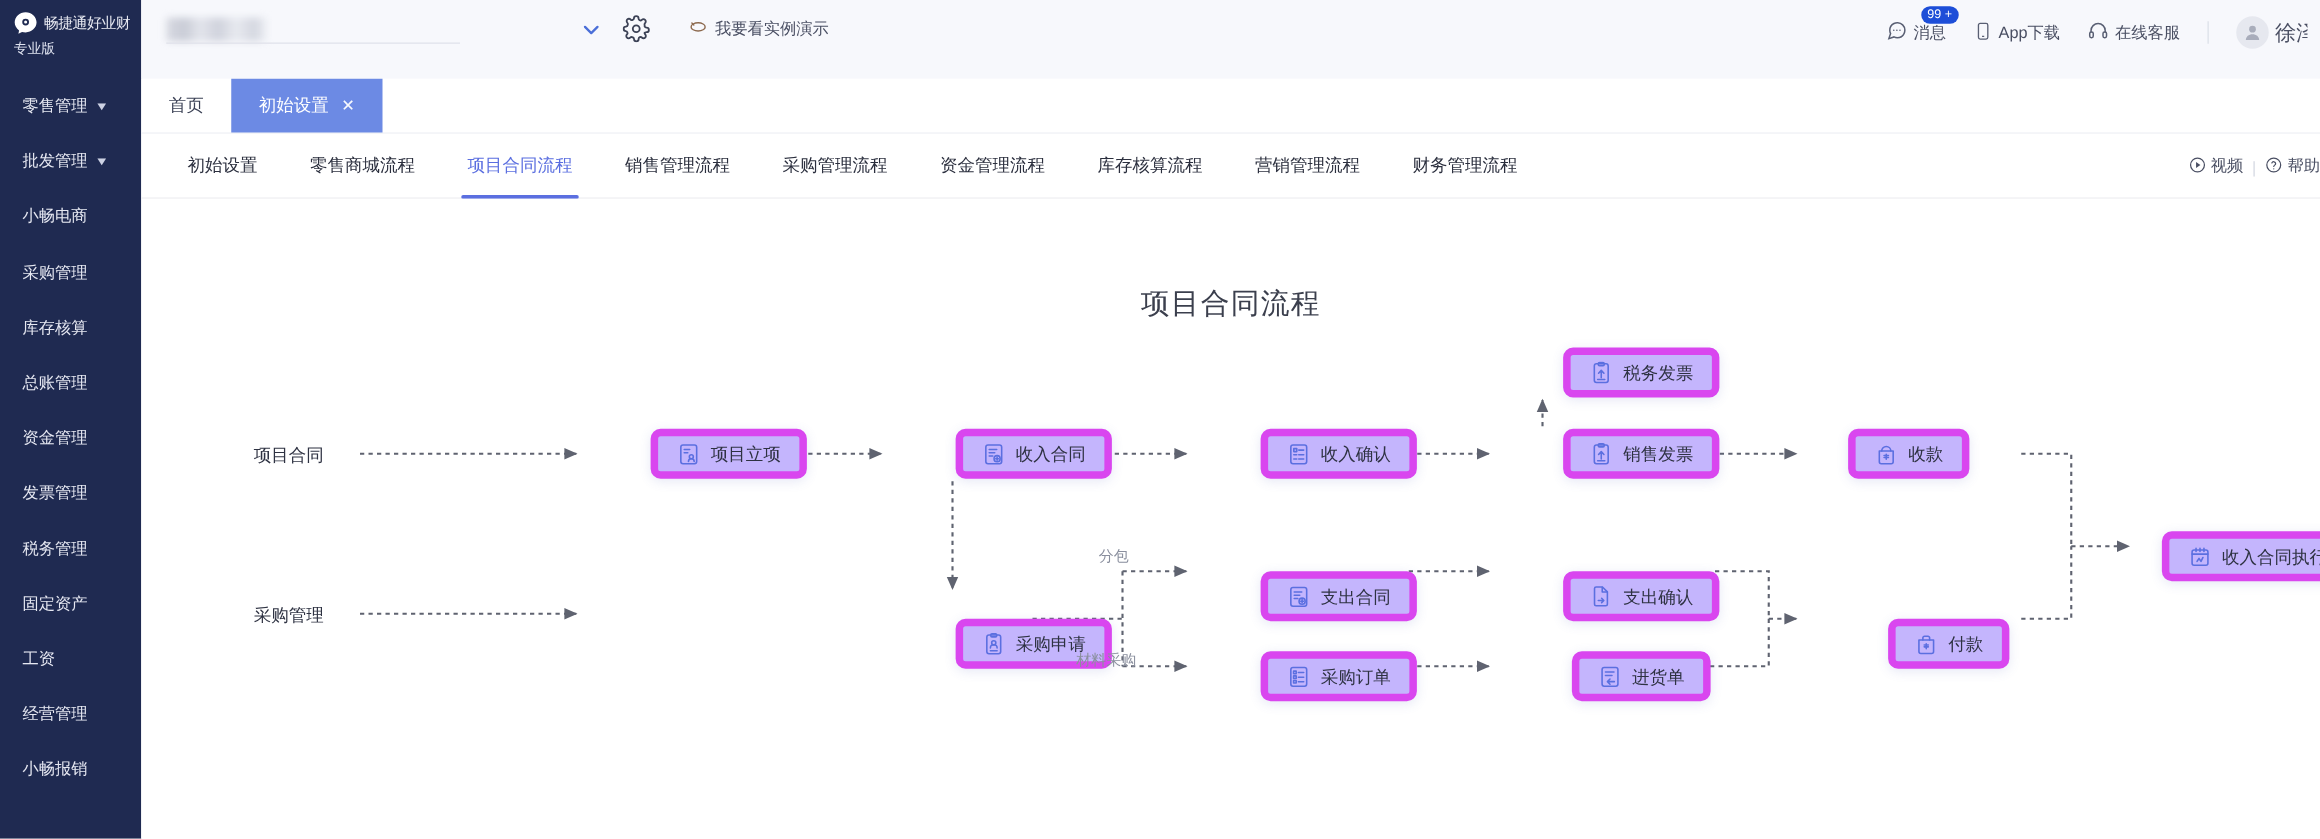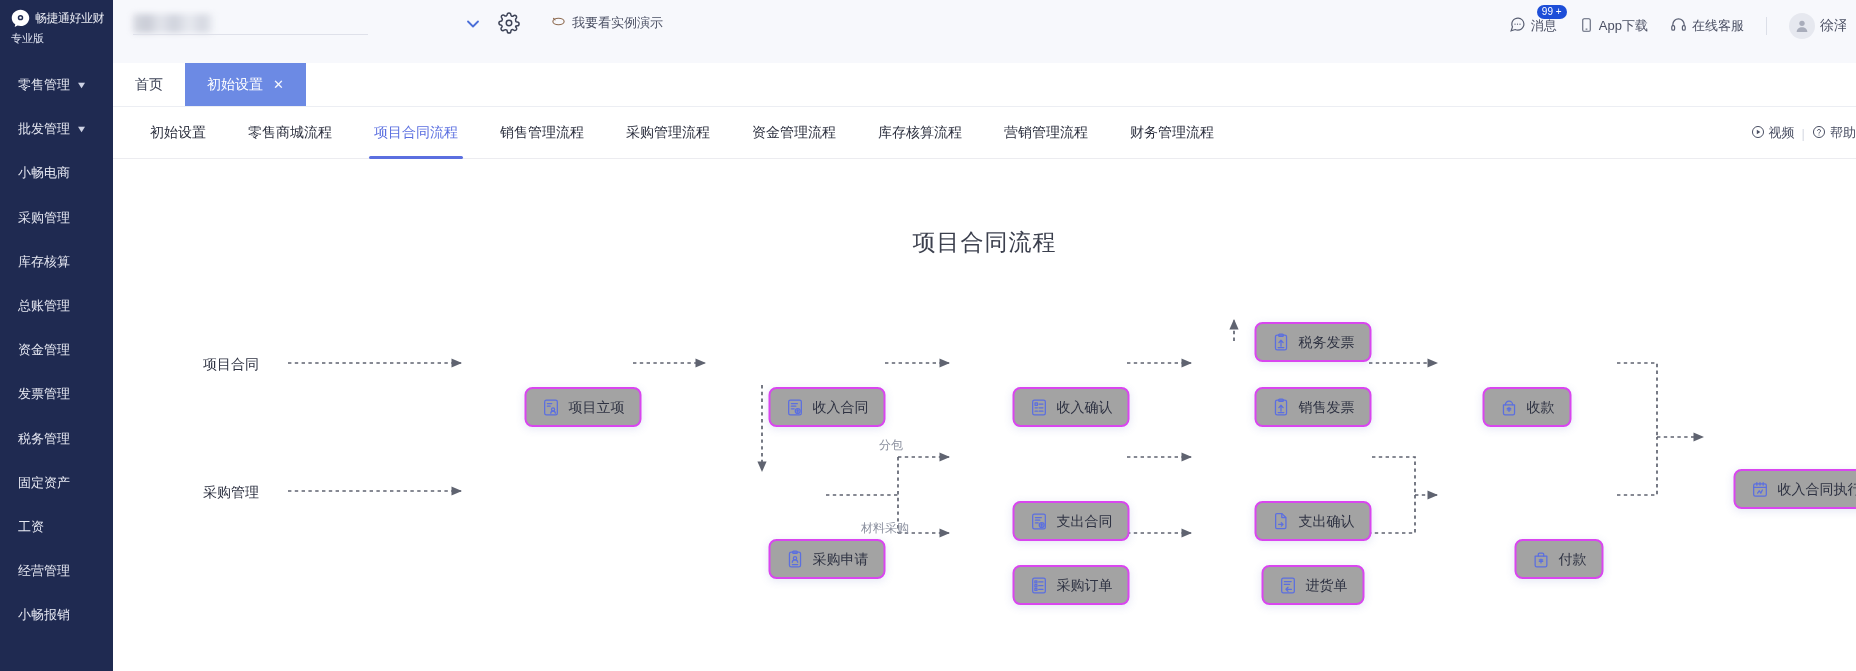--- a/index.html
+++ b/index.html
@@ -87,21 +87,21 @@
     background: #1d4ed8; color: #fff; font-size: 10px;
     border-radius: 9px; padding: 1px 5px; line-height: 12px;
     white-space: nowrap;
   }
   .hdr-sep { width: 1px; height: 18px; background: #dcdfe8; }
   .avatar {
     width: 26px; height: 26px; border-radius: 50%;
     background: #e6e8ef; display: flex; align-items: center; justify-content: center;
   }
   .user-name {
-    font-size: 14px; color: #4a4f63; white-space: nowrap;
+    font-size: 17px; color: #4a4f63; white-space: nowrap;
     max-width: 26px; overflow: hidden;
   }
 
   
   .tabstrip {
     position: absolute; left: 113px; top: 63px;
     width: 1743px; height: 44px; background: #ffffff;
     border-bottom: 1px solid #eceef3;
     display: flex; align-items: stretch;
   }
@@ -147,26 +147,25 @@
     text-align: center; font-size: 23px; color: #3b3f4d; letter-spacing: 1px;
   }
 
   .svg-layer { position: absolute; left: 0; top: 0; width: 1743px; height: 512px; }
 
   
   .node {
     position: absolute; height: 40px;
     display: flex; align-items: center; gap: 8px;
     padding: 0 15px;
-    background: #a3a3a3; border: 2px solid #d946ef;
+    background: #c4b5fd; border: 6px solid #d946ef;
     border-radius: 8px;
     box-shadow: 0 2px 9px rgba(95,108,190,0.16);
     font-size: 14px; color: #2e3242; white-space: nowrap;
     cursor: pointer;
-    margin-top: 44px;
   }
   .node .nlabel { line-height: 1; }
   .node svg { display: block; flex: none; }
 
   .rowlabel {
     position: absolute; font-size: 14px; color: #2e3242; white-space: nowrap;
   }
   .edgelabel {
     position: absolute; font-size: 12px; color: #8a8f9e; white-space: nowrap;
   }

